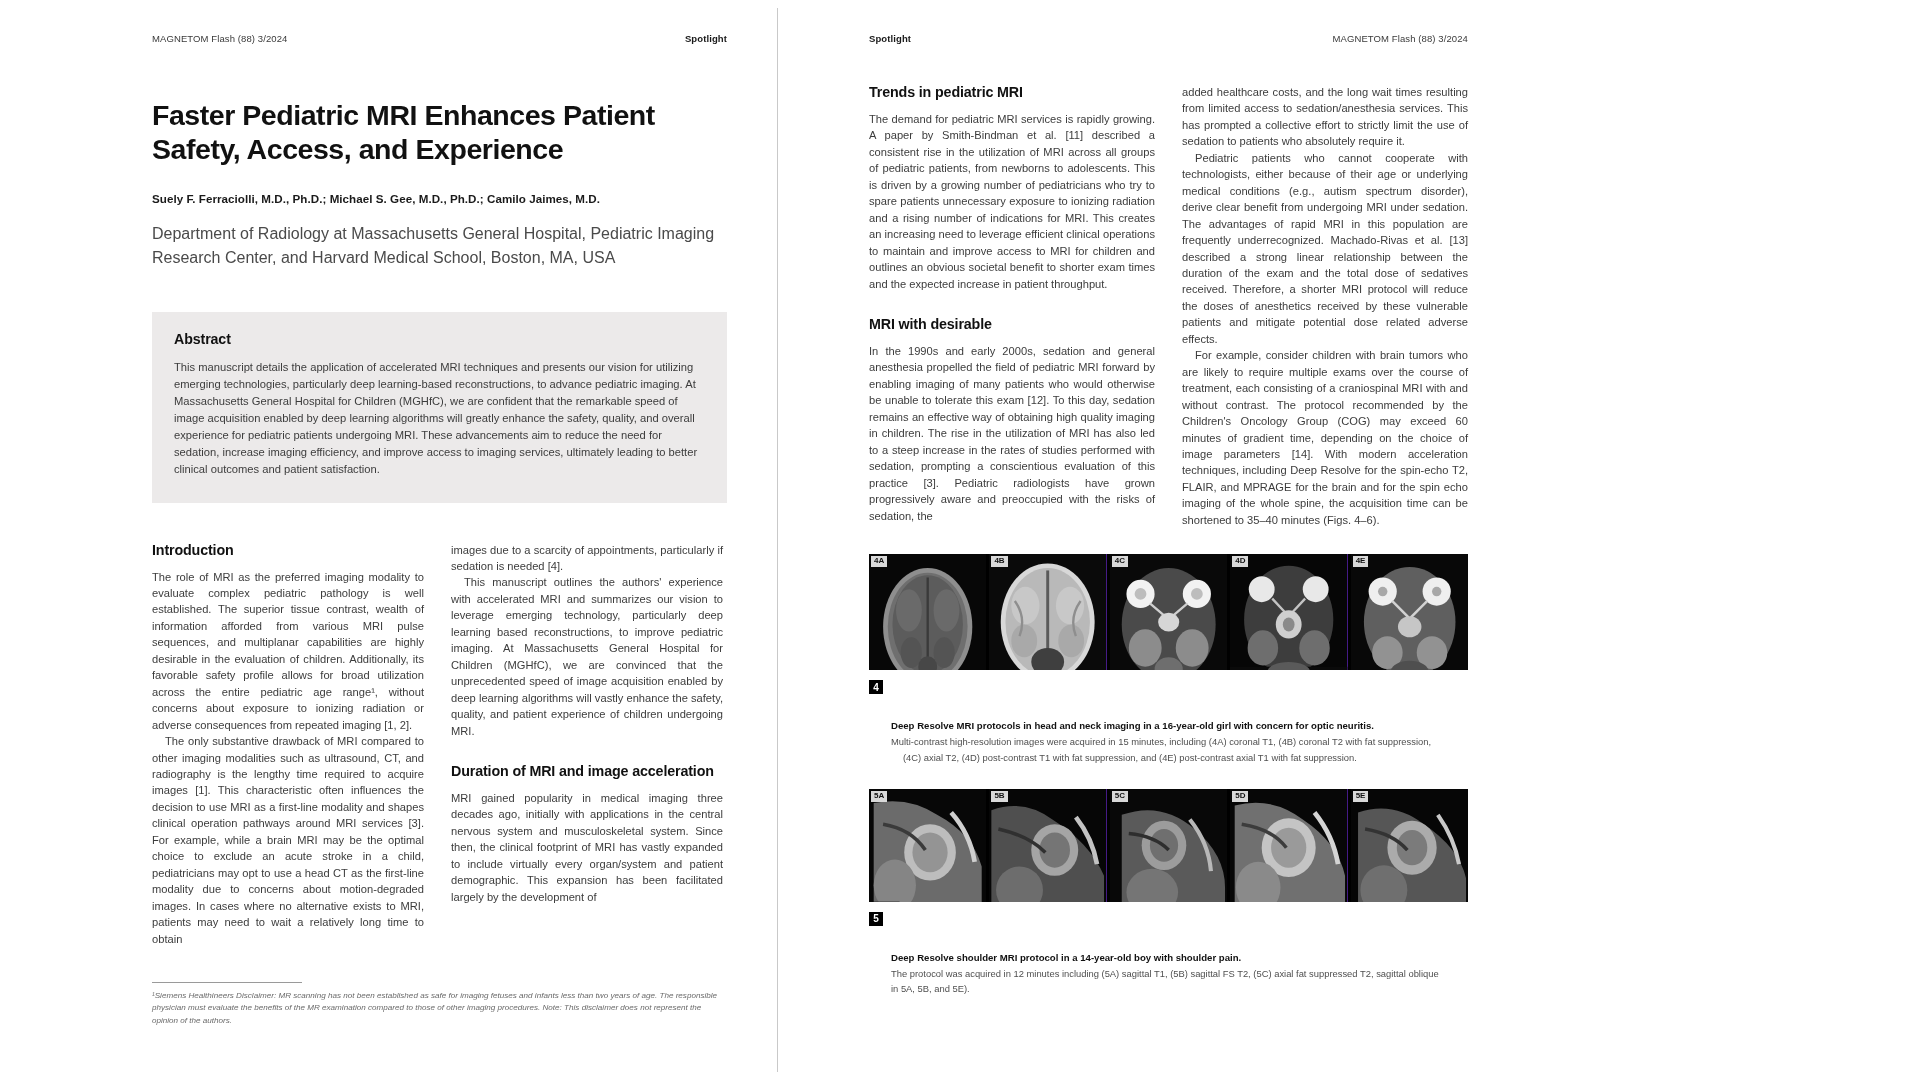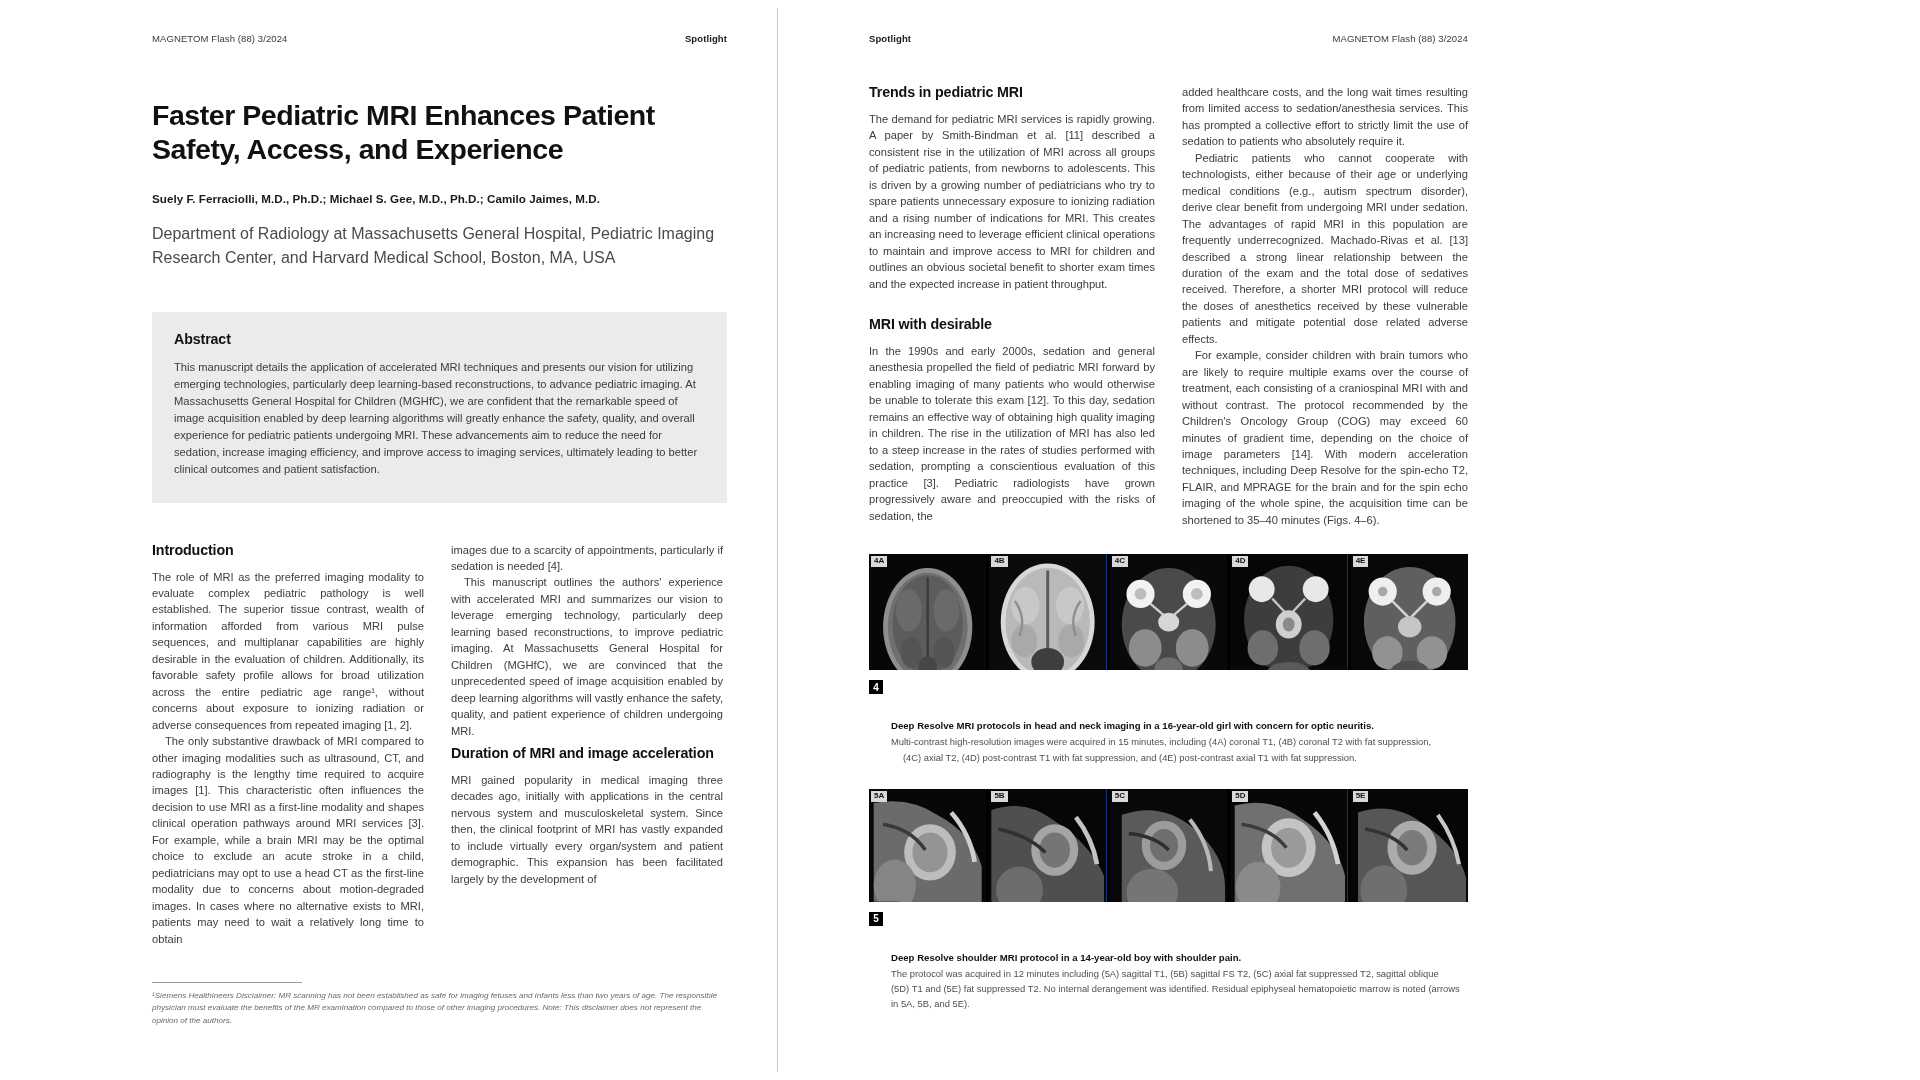--- a/index.html
+++ b/index.html
@@ -110,21 +110,21 @@
   .col { width: 272px; }
   .col p {
     font-size: 11.15px;
     line-height: 1.475;
     margin: 0;
     color: #3c3c3c;
     text-align: justify;
     hyphens: none;
   }
   .col p + p { text-indent: 13px; }
-  .col .h2 { margin-top: 6px; }
+  .col .h2 { margin-top: 24px; }
   .col .h2:first-child { margin-top: 0; }
 
   
   .footnote-wrap {
     position: absolute;
     left: 152px;
     right: 70px;
     bottom: 53px;
   }
   .footnote-rule {
@@ -166,21 +166,21 @@
     display: flex;
     gap: 3px;
     width: 100%;
     background: #000;
   }
   .fig-panel {
     position: relative;
     flex: 1 1 0;
     height: 116px;
     overflow: hidden;
-    background: #1d4ed8;
+    background: #6d28d9;
   }
   .fig-panel.tall { height: 113px; }
   .panel-label {
     position: absolute;
     top: 2px; left: 2px;
     background: #d9d9d9;
     color: #111;
     font-size: 8px;
     font-weight: 700;
     padding: 1px 3px 1px 3px;
@@ -455,20 +455,19 @@
           </svg>
           <span class="panel-label">5E</span>
         </div>
       </div>
 
       <div class="fig-caption">
         <div class="fig-num">5</div>
         <div class="cap-text">
           <div class="cap-lead">Deep Resolve shoulder MRI protocol in a 14-year-old boy with shoulder pain.</div>
           <div class="cap-body">The protocol was acquired in 12 minutes including (5A) sagittal T1, (5B) sagittal FS T2, (5C) axial fat suppressed T2, sagittal oblique</div>
-          <div class="cap-body">(5D) T1 and (5E) fat suppressed T2. No internal derangement was identified. Residual epiphyseal hematopoietic marrow is noted (arrows</div>
           <div class="cap-body">in 5A, 5B, and 5E).</div>
         </div>
       </div>
     </div>
 
   </div>
 </div>
 
 </body></html>

